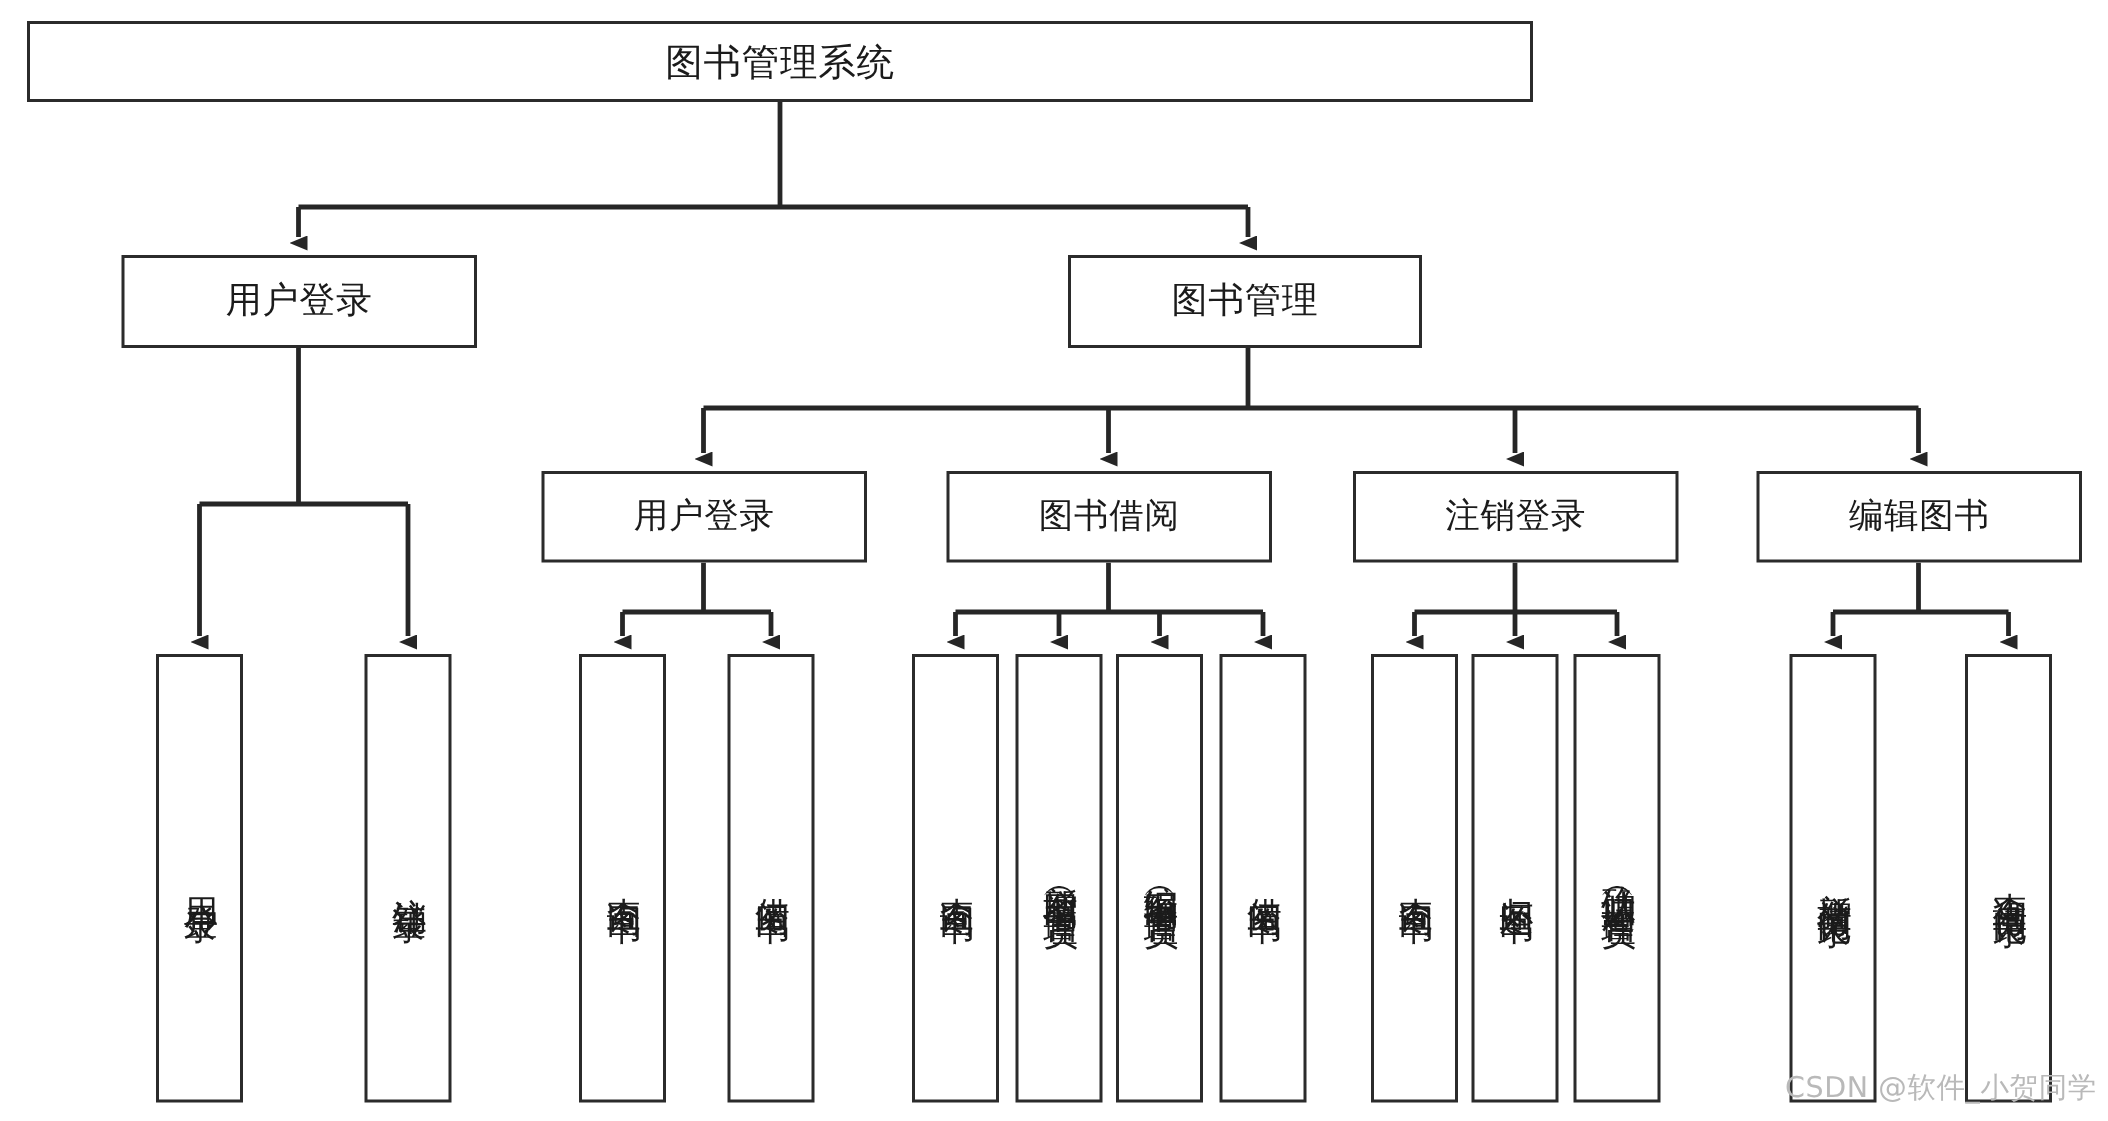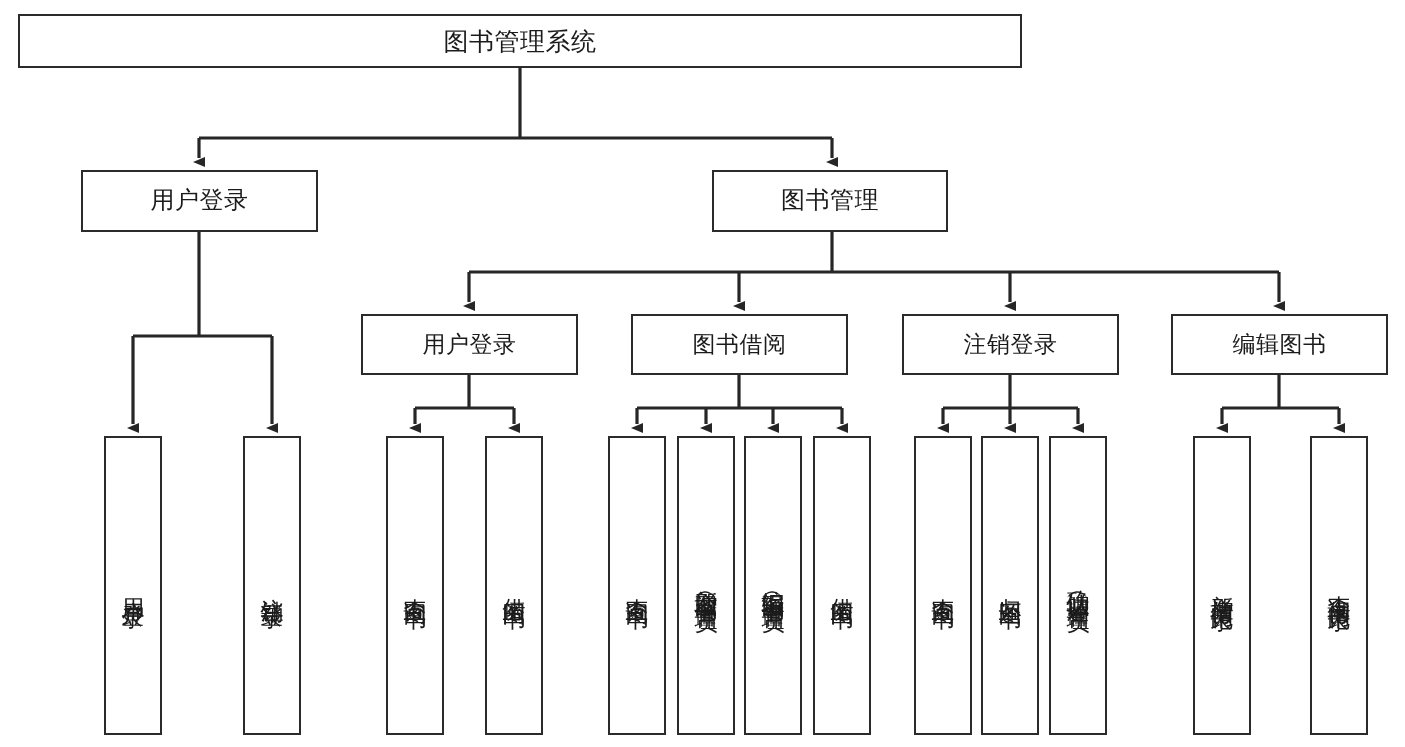--- a/index.html
+++ b/index.html
@@ -187,14 +187,15 @@
     <span class="node-label">确认归还（管理员）</span>
   </div>
 
   <div class="node leaf" style="left:1193px; top:436px; width:58px; height:299px;">
     <span class="node-label">新增借阅记录</span>
   </div>
   <div class="node leaf" style="left:1310px; top:436px; width:58px; height:299px;">
     <span class="node-label">查询借阅记录</span>
   </div>
 
+  <div class="watermark" style="left:1190px; top:712px;">CSDN @软件_小贺同学</div>
 
 </div>
 
 </body></html>

